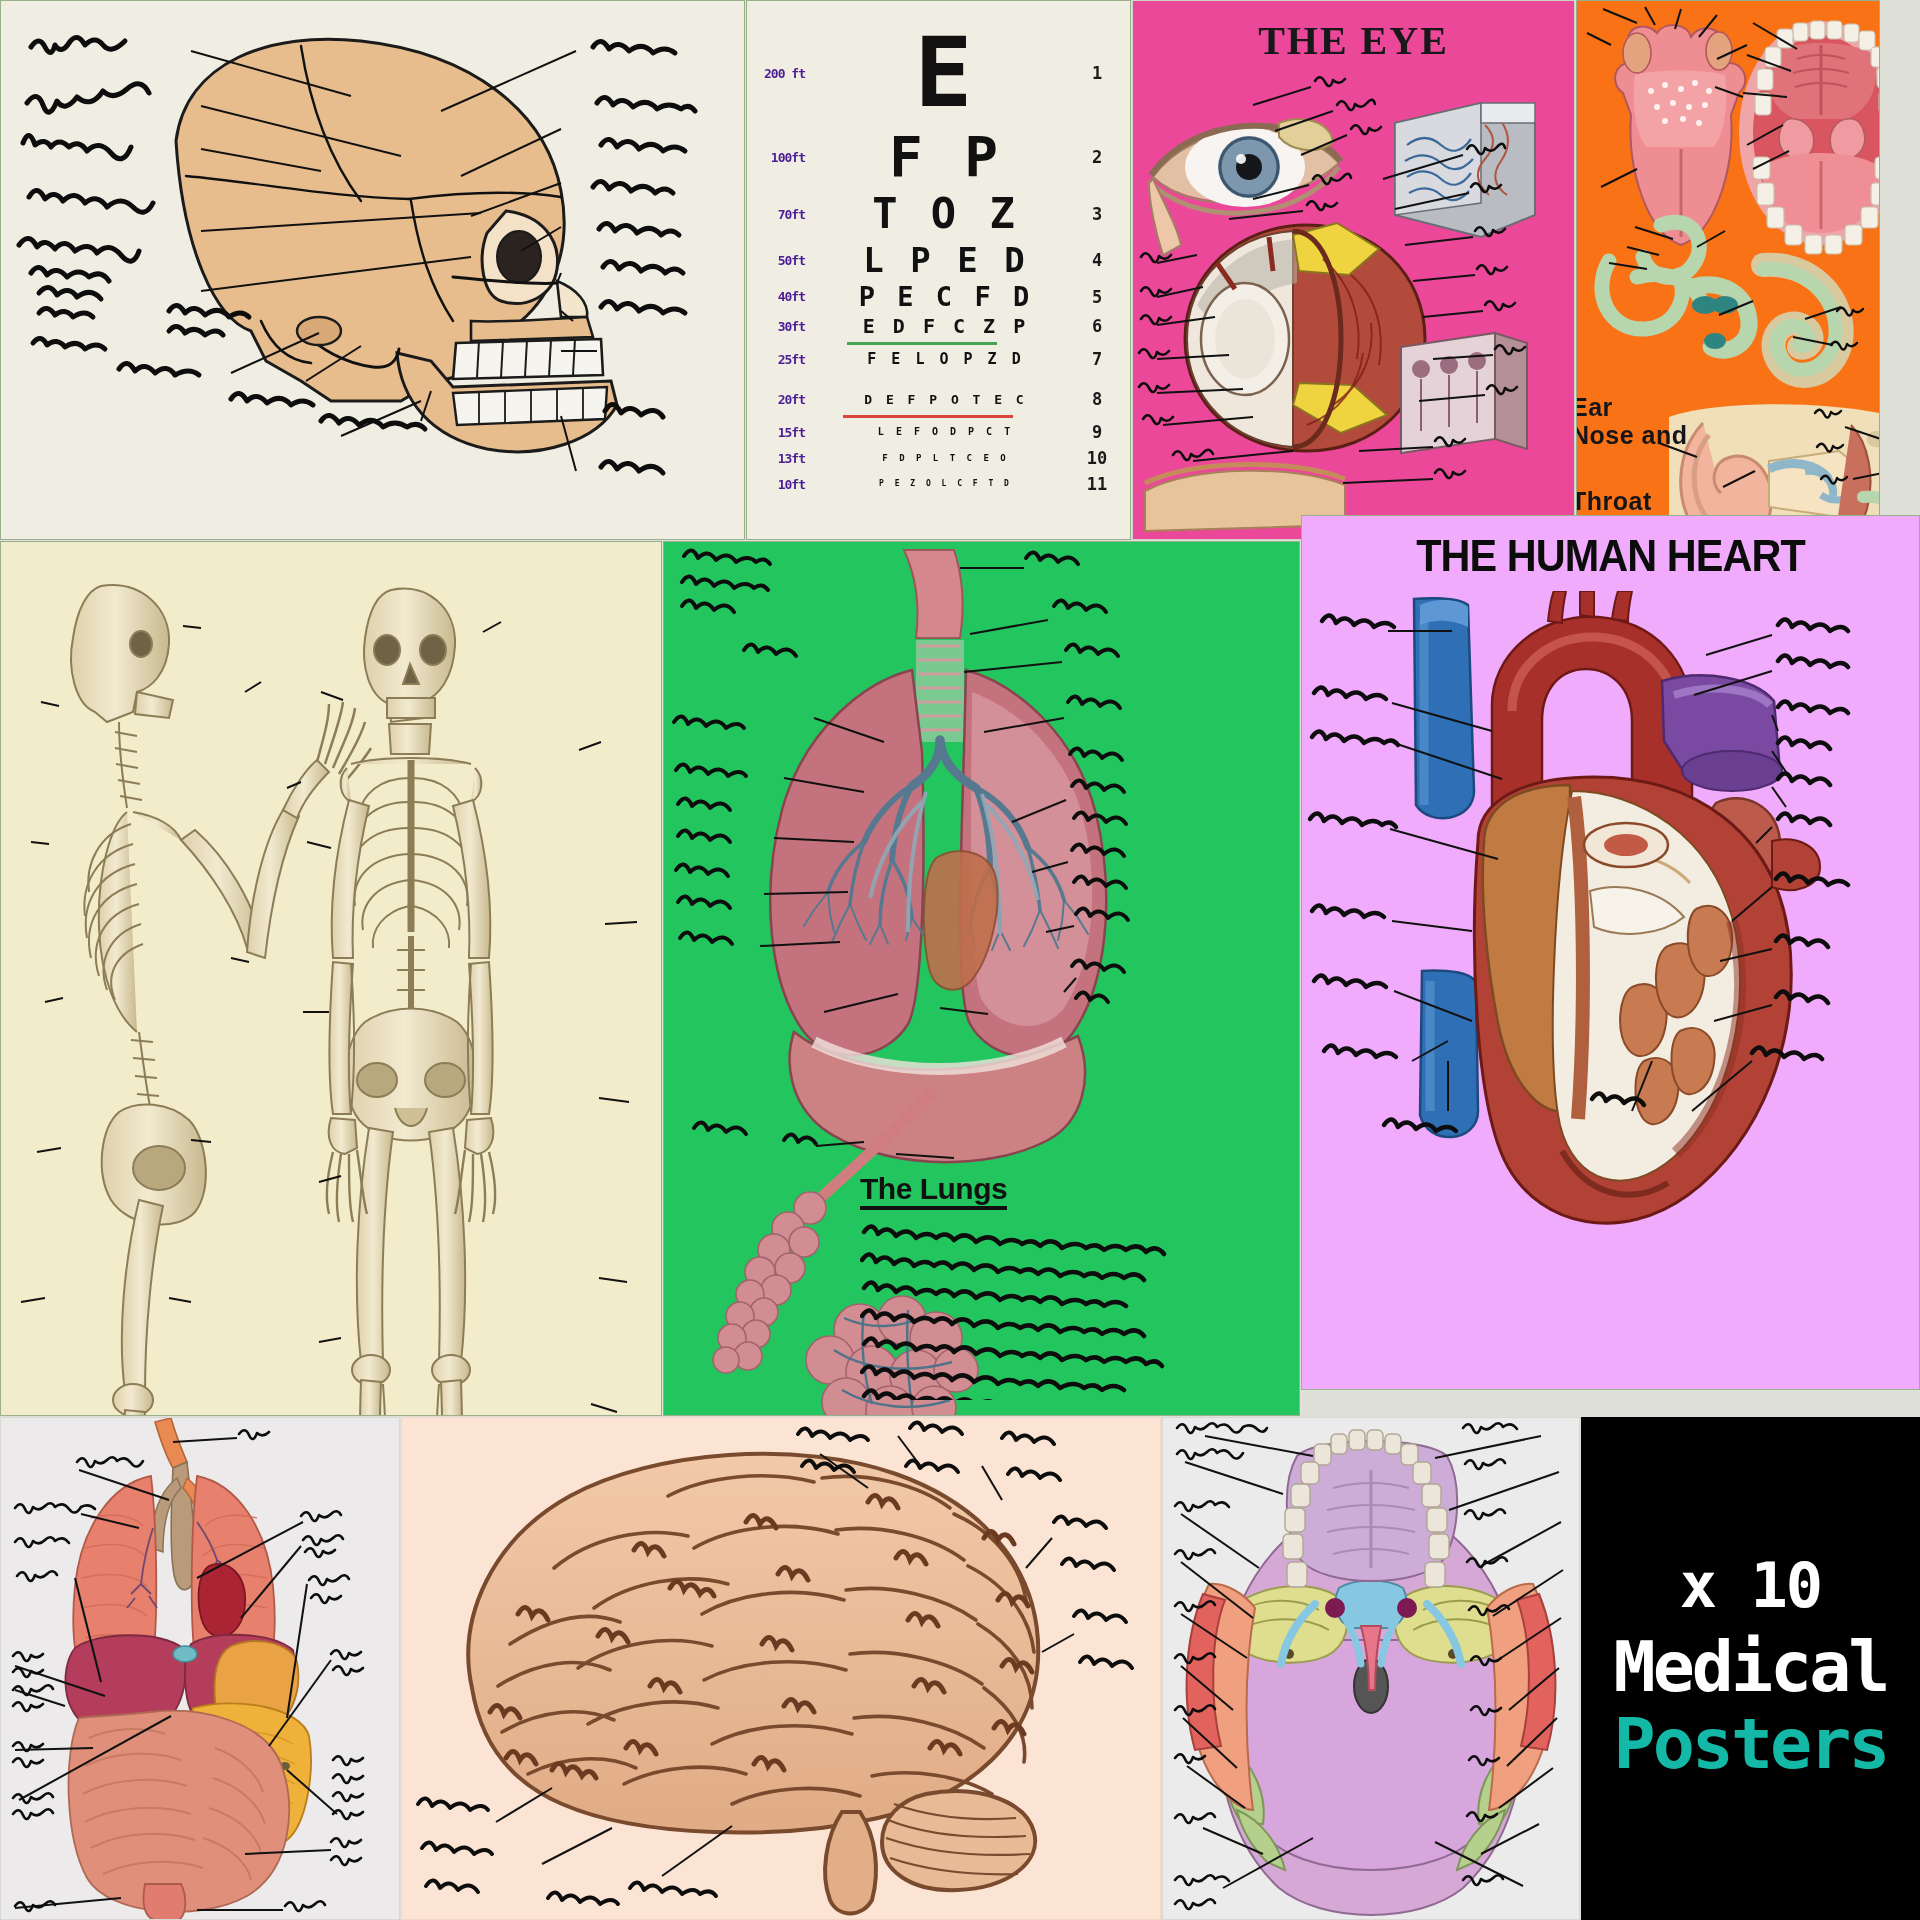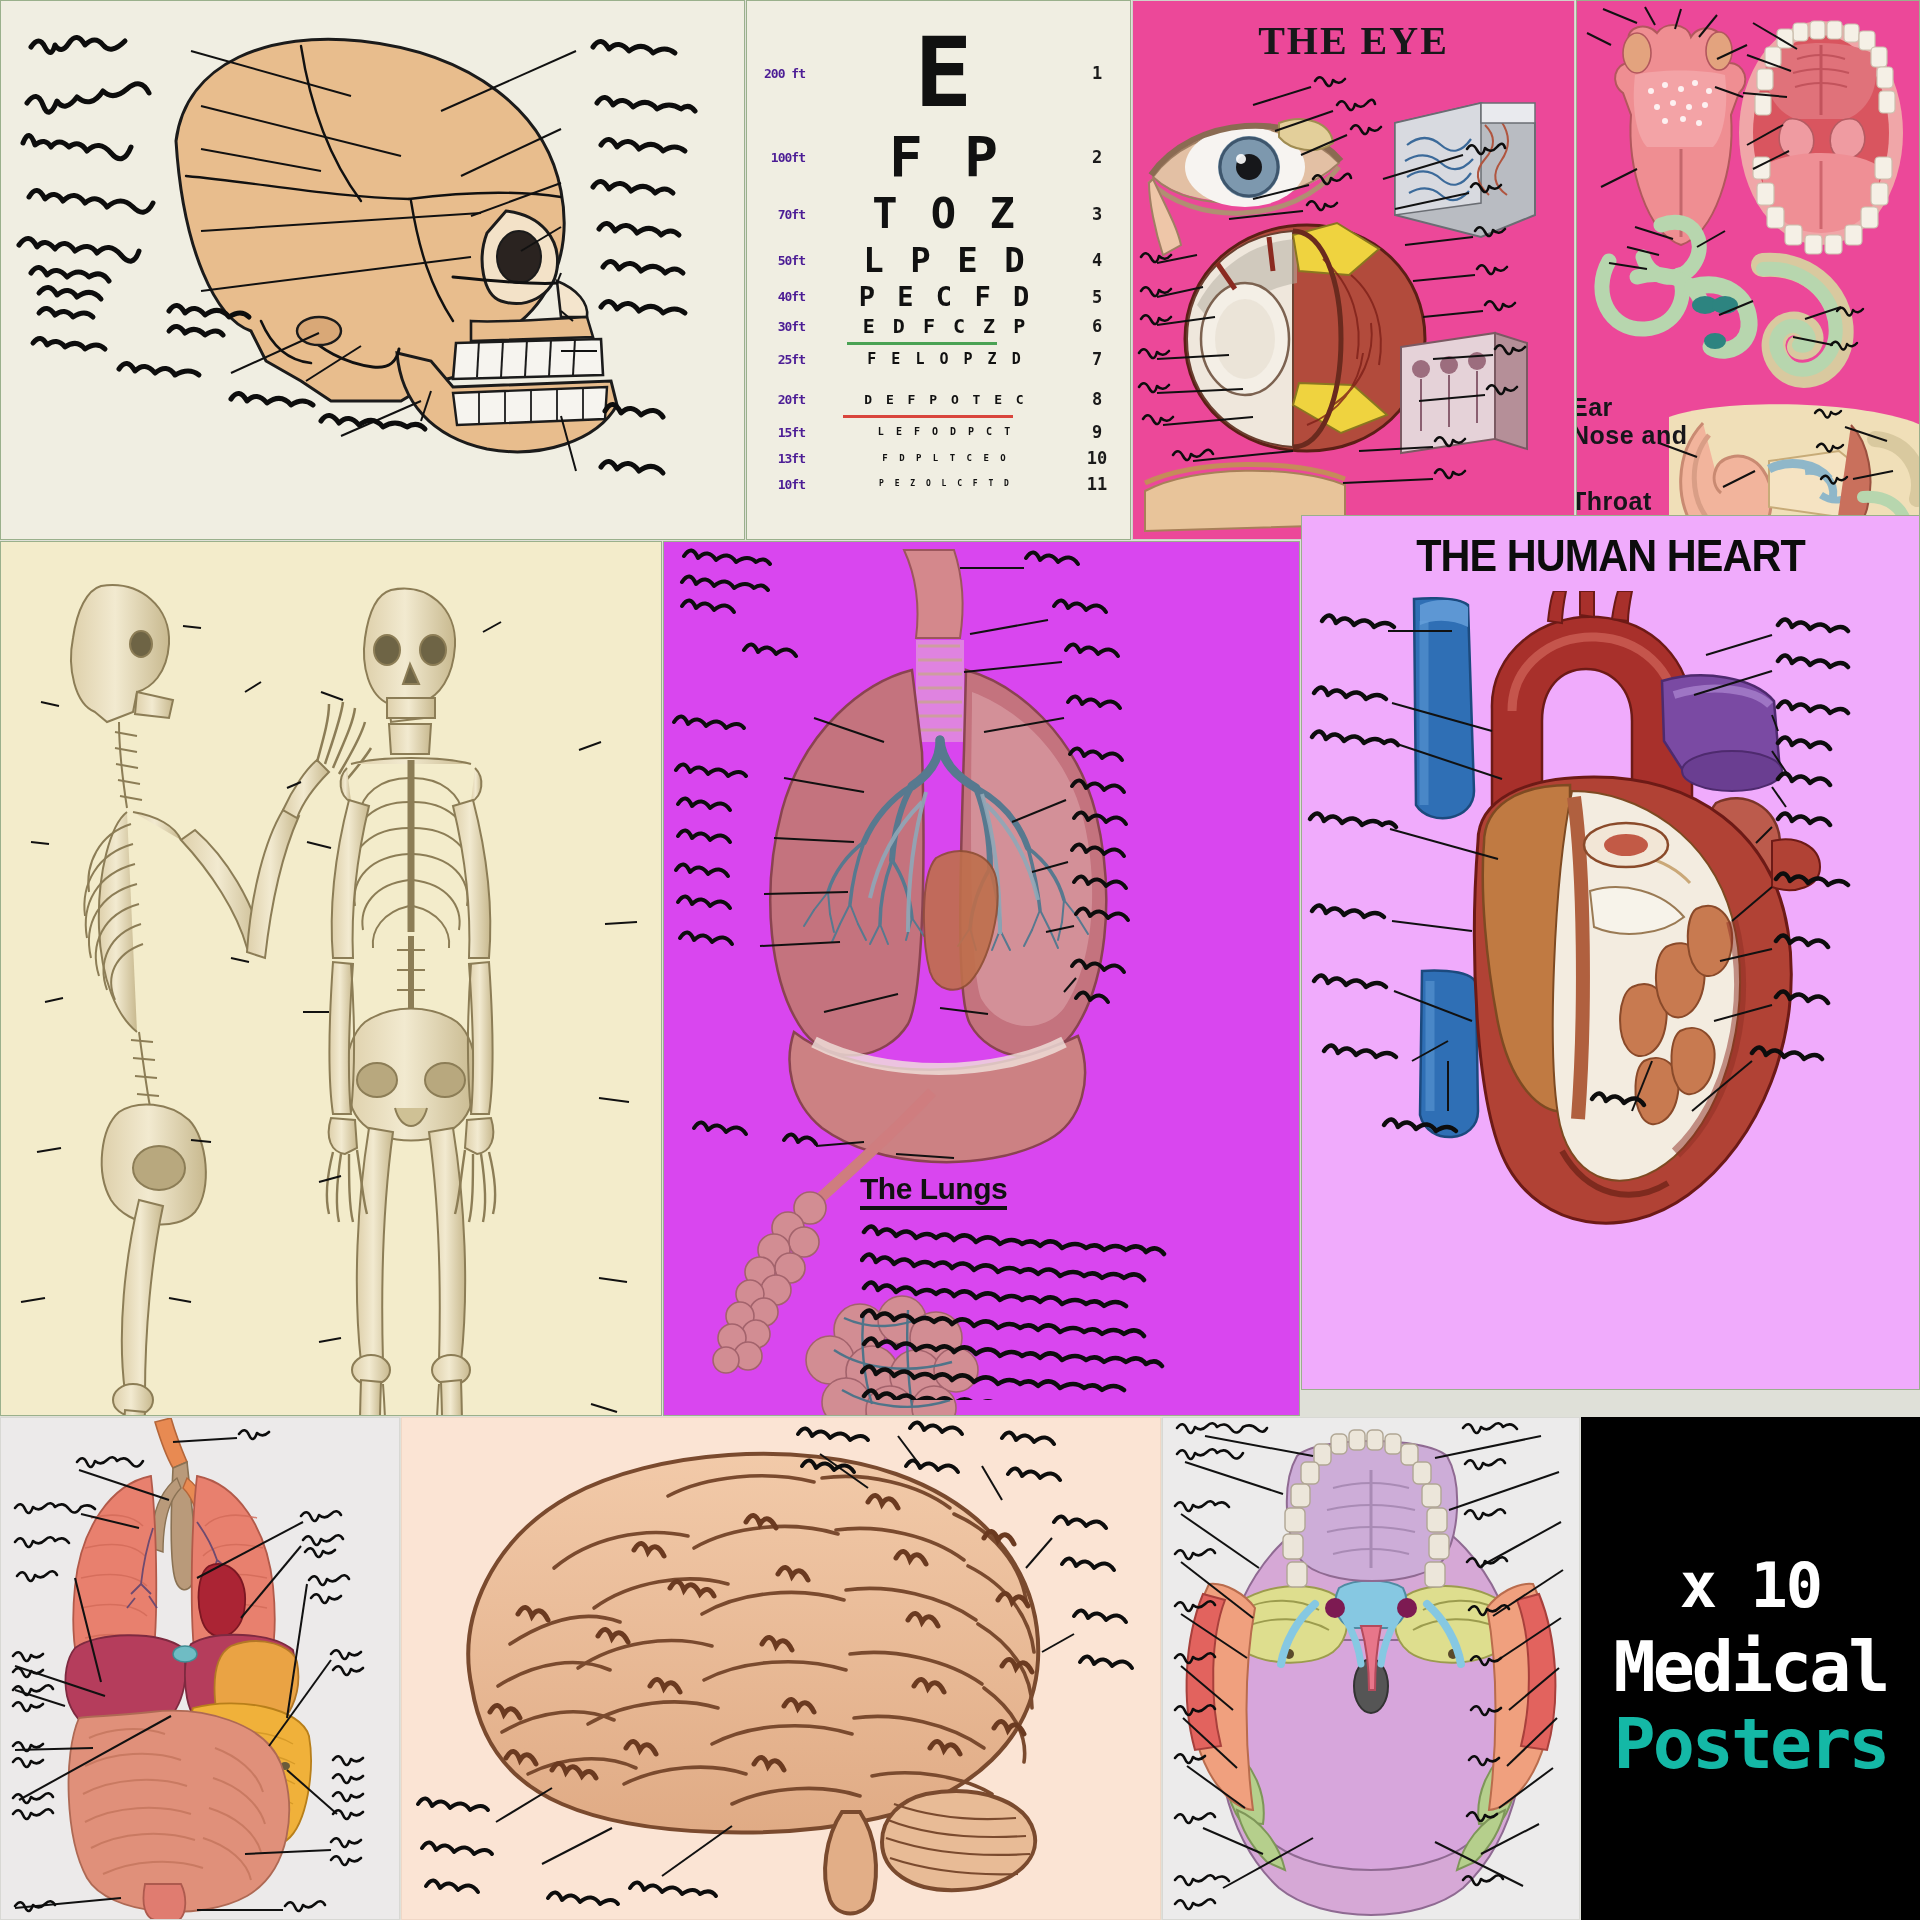--- a/index.html
+++ b/index.html
@@ -26,30 +26,30 @@
   .chart-num { width:46px; text-align:center; font-family:"DejaVu Sans Mono", monospace;
                font-weight:bold; font-size:17px; color:#1a1a1a; }
   .rule { height:3px; margin:4px 70px 4px 78px; }
 
   
   #p-eye { left:1132px; top:0; width:443px; height:540px; background:#ec4899; border-color:#cfd2c9;}
   .eye-title { text-align:center; font-family:"Liberation Serif", serif; font-weight:bold;
                font-size:40px; letter-spacing:2px; color:#18181a; padding-top:16px; }
 
   
-  #p-ent { left:1576px; top:0; width:344px; height:540px; background:#ec4899; }
+  #p-ent { left:1576px; top:0; width:304px; height:540px; background:#f97316; }
   .ent-title { position:absolute; left:-6px; top:392px; font-family:"Liberation Sans", sans-serif;
                font-weight:bold; font-size:25px; color:#16161a; line-height:1.12; letter-spacing:.5px;}
   .ent-title u { text-decoration:none; display:block; border-bottom:2px solid #16161a; padding-bottom:3px;margin-top:38px;}
 
   
   #p-skel { left:0; top:541px; width:662px; height:875px; background:#f3eccb; }
 
   
-  #p-lungs { left:663px; top:541px; width:637px; height:875px; background:#d946ef; }
+  #p-lungs { left:663px; top:541px; width:637px; height:875px; background:#22c55e; }
   .lungs-title { font-family:"Liberation Sans", sans-serif; font-weight:bold; font-size:30px;
                  color:#111; border-bottom:4px solid #111; display:inline-block; letter-spacing:-.5px;}
 
   
   #p-heart { left:1301px; top:515px; width:619px; height:875px; background:#f0abfc; }
   .heart-title { text-align:center; font-family:"Liberation Sans", sans-serif; font-weight:bold;
                  font-size:45px; letter-spacing:-1px; color:#0c0c0c; padding-top:14px;
                  transform:scaleX(.92); transform-origin:center; }
 
   

